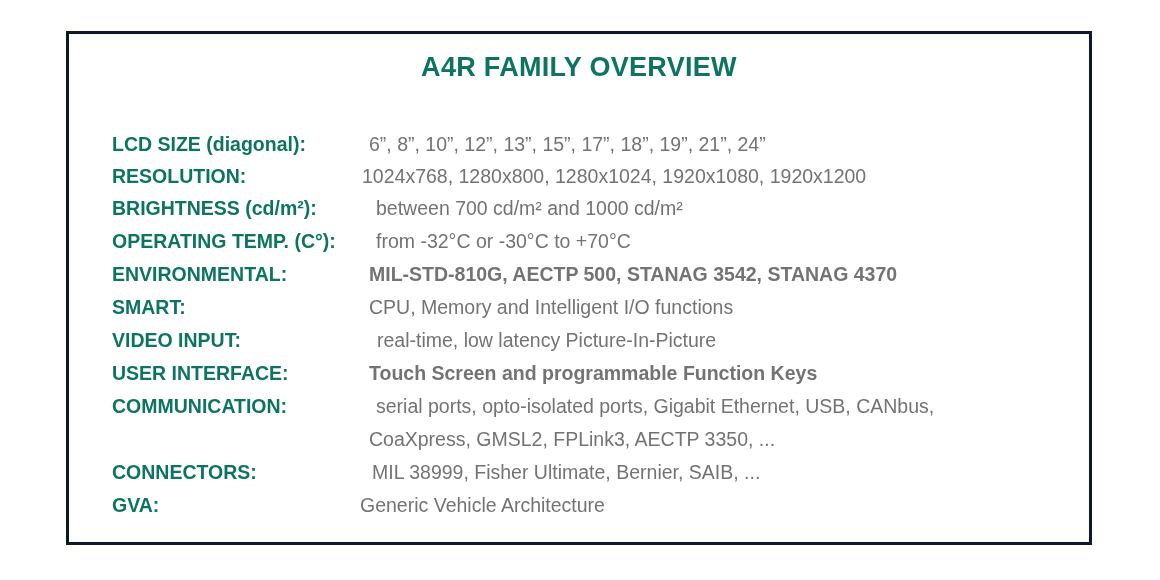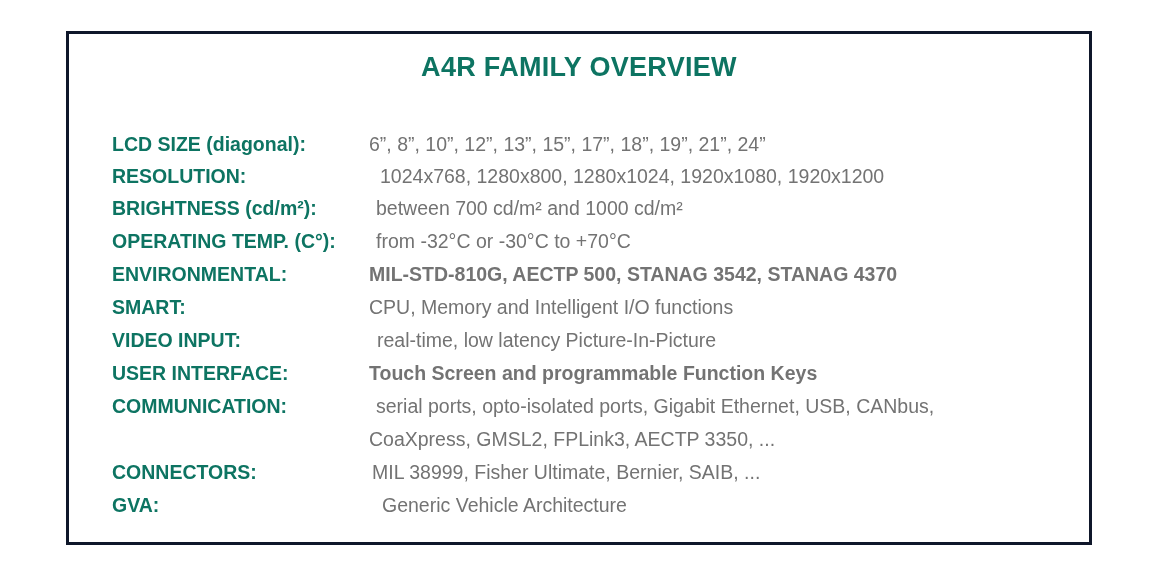--- a/index.html
+++ b/index.html
@@ -62,21 +62,21 @@
 <div class="frame">
   <div class="title">A4R FAMILY OVERVIEW</div>
 
   <div class="row" style="top:94px;">
     <span class="label">LCD SIZE (diagonal):</span>
     <span class="value" style="left:273px;">6”, 8”, 10”, 12”, 13”, 15”, 17”, 18”, 19”, 21”, 24”</span>
   </div>
 
   <div class="row" style="top:126px;">
     <span class="label">RESOLUTION:</span>
-    <span class="value" style="left:284px;">1024x768, 1280x800, 1280x1024, 1920x1080, 1920x1200</span>
+    <span class="value" style="left:266px;">1024x768, 1280x800, 1280x1024, 1920x1080, 1920x1200</span>
   </div>
 
   <div class="row" style="top:158px;">
     <span class="label">BRIGHTNESS (cd/m²):</span>
     <span class="value" style="left:280px;">between 700 cd/m² and 1000 cd/m²</span>
   </div>
 
   <div class="row" style="top:191px;">
     <span class="label">OPERATING TEMP. (C°):</span>
     <span class="value" style="left:280px;">from -32°C or -30°C to +70°C</span>
@@ -111,15 +111,15 @@
     <span class="value" style="left:273px;">CoaXpress, GMSL2, FPLink3, AECTP 3350, ...</span>
   </div>
 
   <div class="row" style="top:422px;">
     <span class="label">CONNECTORS:</span>
     <span class="value" style="left:276px;">MIL 38999, Fisher Ultimate, Bernier, SAIB, ...</span>
   </div>
 
   <div class="row" style="top:455px;">
     <span class="label">GVA:</span>
-    <span class="value" style="left:286px;">Generic Vehicle Architecture</span>
+    <span class="value" style="left:264px;">Generic Vehicle Architecture</span>
   </div>
 </div>
 
 </body></html>

